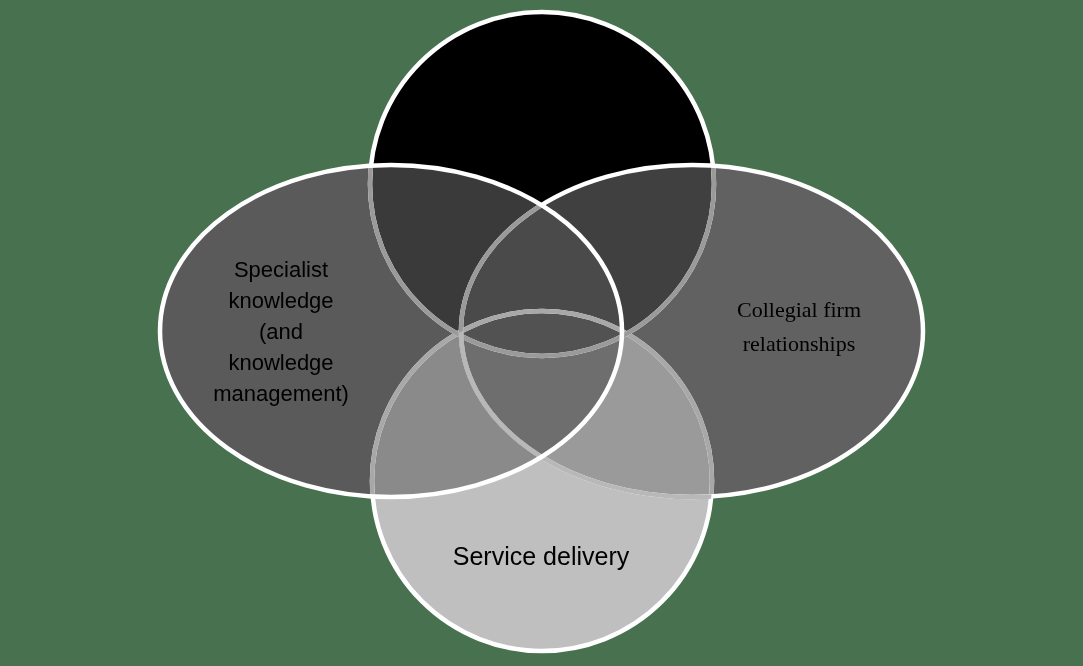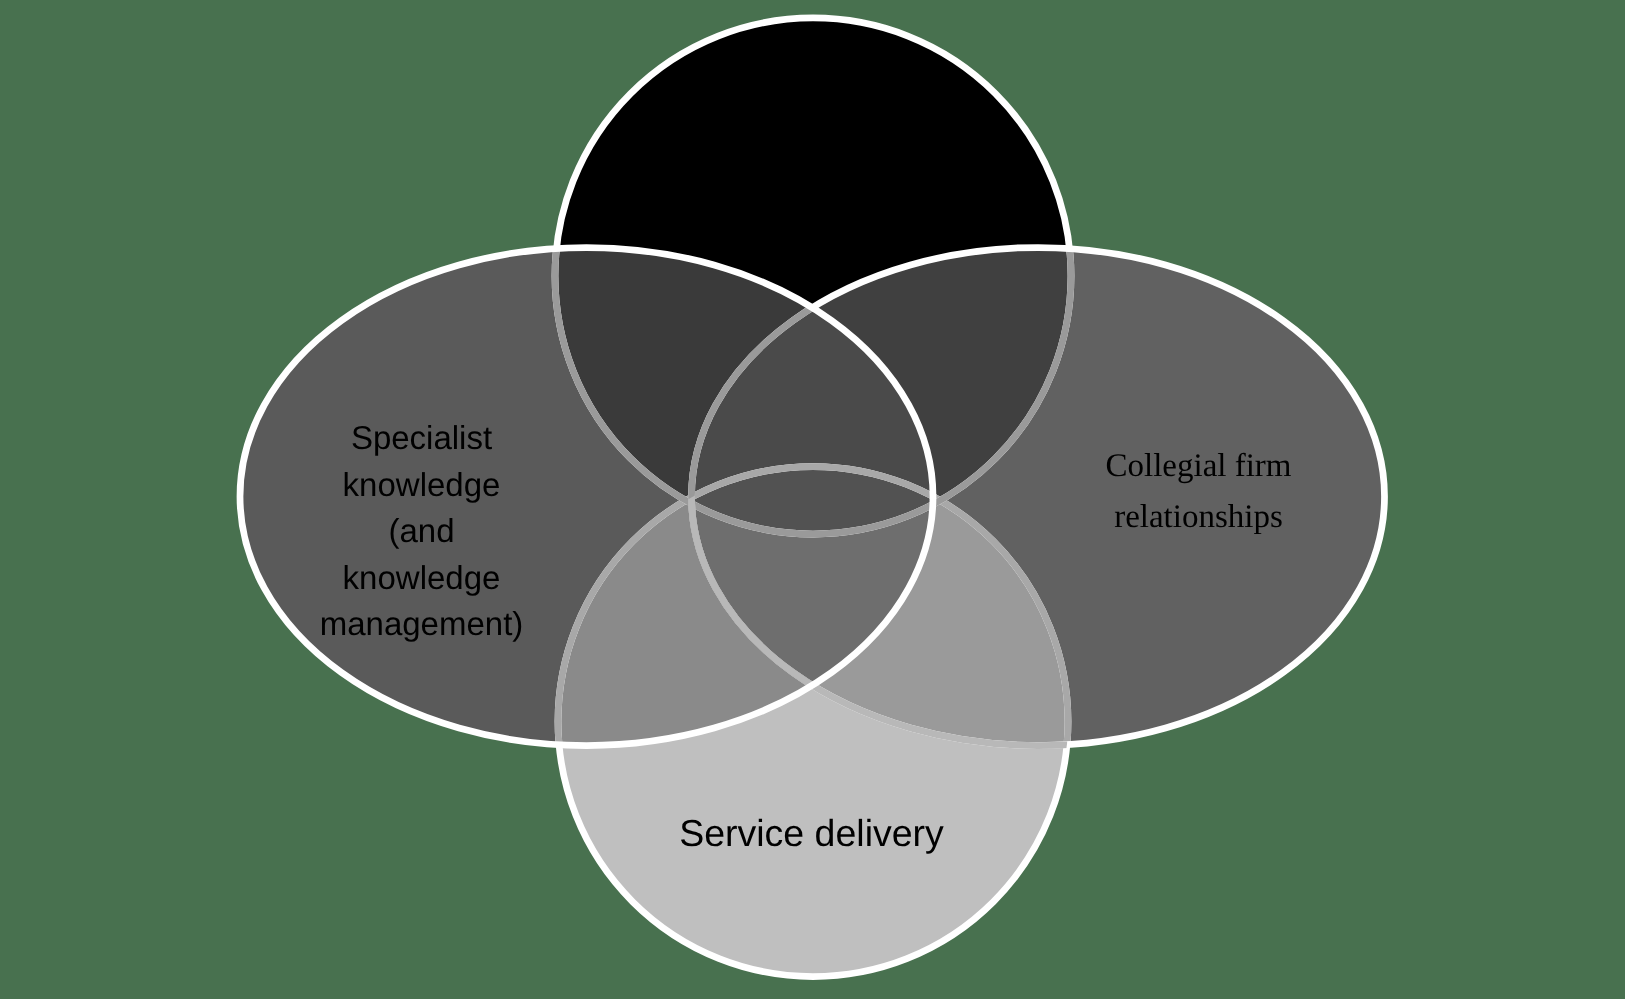--- a/index.html
+++ b/index.html
@@ -28,21 +28,20 @@
     white-space: pre-line;
     color: #000000;
     z-index: 2;
   }
   .venn-label.left-label {
     left: 281px;
     top: 331px;
     width: 220px;
     font-size: 22px;
     line-height: 31px;
-    margin-top: 23px;
   }
   .venn-label.right-label {
     left: 799px;
     top: 327px;
     width: 240px;
     font-size: 22px;
     line-height: 34px;
     font-family: Liberation Serif, serif;
   }
   .venn-label.bottom-label {

